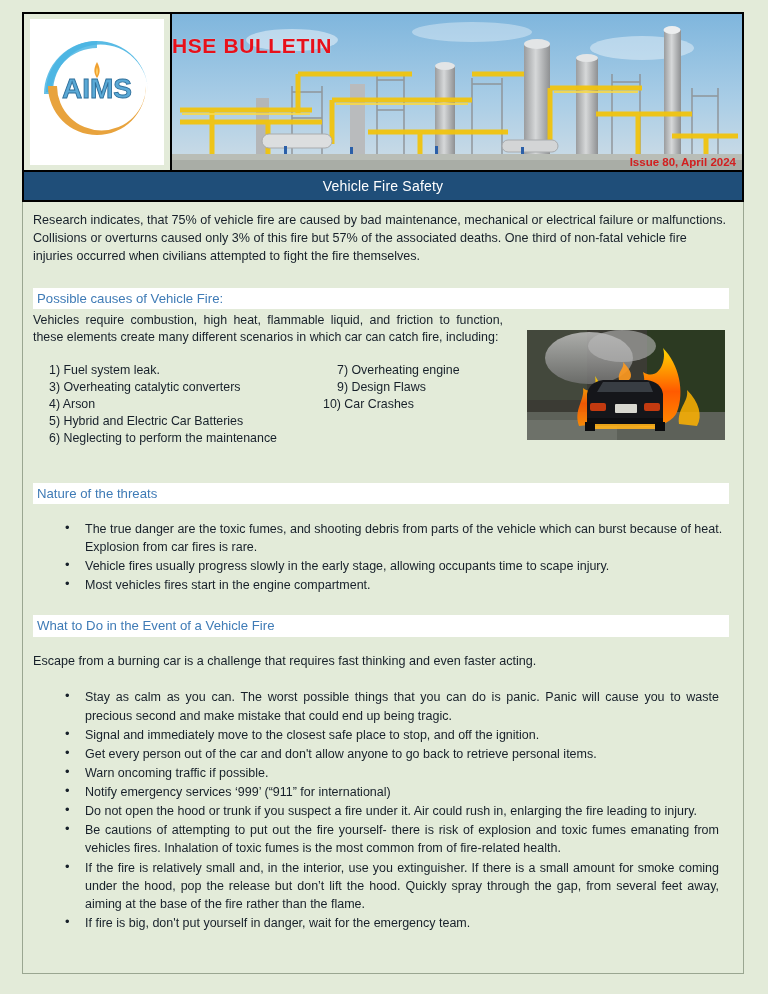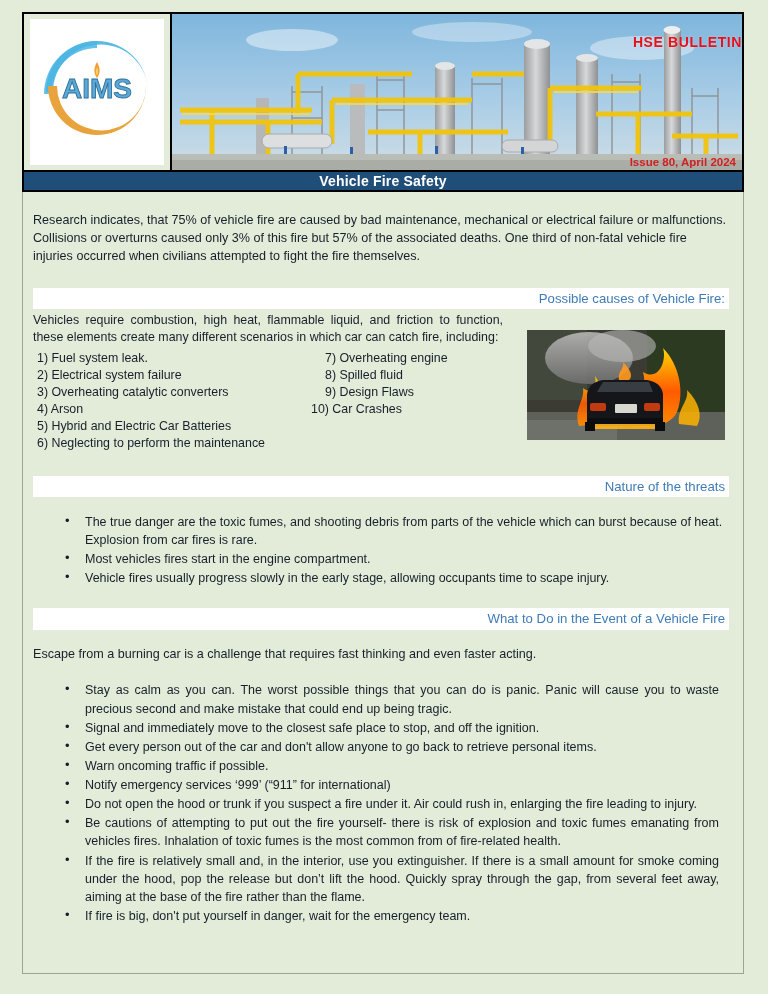--- a/index.html
+++ b/index.html
@@ -73,22 +73,22 @@
     position: relative;
     overflow: hidden;
     background: #b9c9d8;
   }
 
   .banner-title {
     position: absolute;
     left: 0;
     right: 0;
     top: 20px;
-    text-align: right;
-    font-size: 14px;
+    text-align: left;
+    font-size: 21px;
     font-weight: bold;
     color: #e8101a;
     letter-spacing: 0.6px;
     font-family: "Liberation Sans", sans-serif;
     text-shadow: 0 0 2px rgba(255,255,255,0.35);
     z-index: 5;
   }
 
   .issue-line {
     position: absolute;
@@ -101,28 +101,28 @@
     font-family: "Liberation Sans", sans-serif;
     padding-left: 36px;
   }
 
   
   .title-bar {
     position: absolute;
     left: 22px;
     top: 172px;
     width: 722px;
-    height: 20px;
+    height: 30px;
     box-sizing: border-box;
     background: #1f4e79;
     border-left: 2px solid #000;
     border-right: 2px solid #000;
     border-bottom: 2px solid #000;
     color: #ffffff;
-    font-weight: bold;
+    font-weight: normal;
     font-size: 14px;
     display: flex;
     align-items: center;
     justify-content: center;
     letter-spacing: 0.2px;
   }
 
   
   .content {
     position: absolute;
@@ -143,21 +143,20 @@
     text-align: left;
   }
 
   .section-head {
     background: #ffffff;
     color: #3f7bb6;
     font-size: 13.2px;
     margin: 0 0 0 0;
     padding: 3px 4px 3px 4px;
     line-height: 1.15;
-    text-align: right;
   }
   .spacer-12 { height: 12px; }
   .spacer-16 { height: 16px; }
   .spacer-20 { height: 20px; }
 
   
   .causes-wrap {
     position: relative;
     margin-top: 3px;
   }
@@ -175,21 +174,21 @@
     font-size: 12.4px;
     line-height: 1.37;
     color: #17202a;
   }
   .causes-intro {
     text-align: justify;
     margin: 0 0 1px 0;
     width: 470px;
   }
   .num-list {
-    margin: 4px;
+    margin: 16px;
     padding: 0;
     list-style: none;
   }
   .num-row {
     display: flex;
     line-height: 1.37;
   }
   .num-left {
     width: 270px;
     flex: 0 0 270px;
@@ -418,24 +417,20 @@
 
       <div class="causes-text">
         <p class="causes-intro">Vehicles require combustion, high heat, flammable liquid, and friction to function, these elements create many different scenarios in which car can catch fire, including:</p>
 
         <div class="num-list">
           <div class="num-row">
             <span class="num-left">1) Fuel system leak.</span>
             <span class="num-right r-pad">7) Overheating engine</span>
           </div>
           <div class="num-row">
-            <span class="num-left">2) Electrical system failure</span>
-            <span class="num-right r-pad">8) Spilled fluid</span>
-          </div>
-          <div class="num-row">
             <span class="num-left">3) Overheating catalytic converters</span>
             <span class="num-right r-pad">9) Design Flaws</span>
           </div>
           <div class="num-row">
             <span class="num-left">4) Arson</span>
             <span class="num-right indent-10">10) Car Crashes</span>
           </div>
           <div class="num-row">
             <span class="num-left">5) Hybrid and Electric Car Batteries</span>
             <span class="num-right"></span>
@@ -449,22 +444,22 @@
     </div>
 
     <div class="spacer-20"></div>
 
     <div class="section-head">Nature of the threats</div>
 
     <div class="spacer-16"></div>
 
     <ul class="blist">
       <li>The true danger are the toxic fumes, and shooting debris from parts of the vehicle which can burst because of heat. Explosion from car fires is rare.</li>
+      <li>Vehicle fires usually progress slowly in the early stage, allowing occupants time to scape injury.</li>
       <li>Most vehicles fires start in the engine compartment.</li>
-      <li>Vehicle fires usually progress slowly in the early stage, allowing occupants time to scape injury.</li>
     </ul>
 
     <div class="spacer-20"></div>
 
     <div class="section-head">What to Do in the Event of a Vehicle Fire</div>
 
     <div class="spacer-16"></div>
 
     <p class="para">Escape from a burning car is a challenge that requires fast thinking and even faster acting.</p>
 

